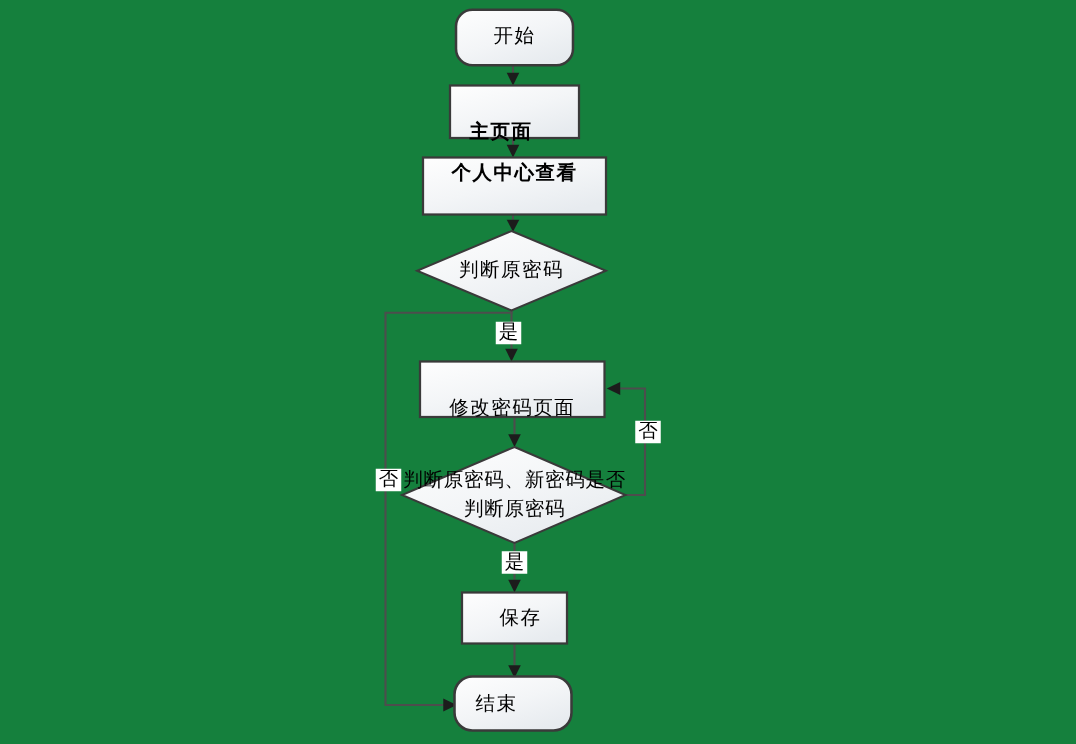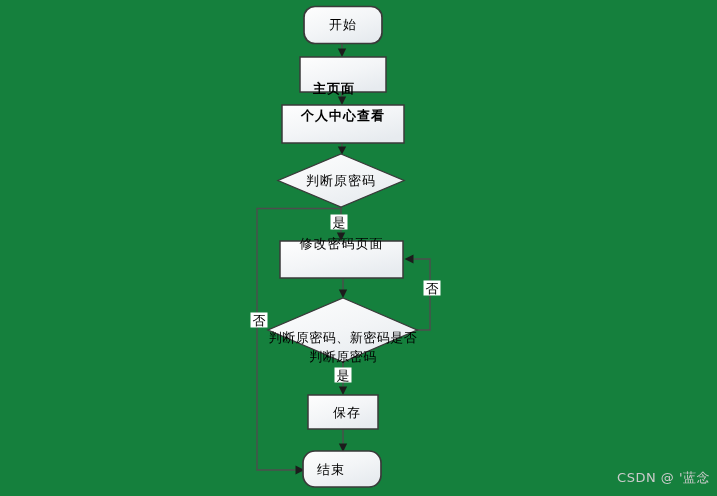--- a/index.html
+++ b/index.html
@@ -95,28 +95,27 @@
       <polygon points="343,298 417,330 343,362 268,330" stroke-width="1.3"></polygon>
       <rect x="308" y="395" width="70" height="34" stroke-width="1.5"></rect>
       <rect x="303" y="451" width="78" height="36" rx="12" stroke-width="1.7"></rect>
     </g>
   </svg>
 
   <div class="node-label" style="left:304px; top:6px; width:78px; height:37px;">开始</div>
   <div class="node-label" style="left:300px; top:71px; width:68px; height:35px;font-weight:bold;">主页面</div>
   <div class="node-label" style="left:282px; top:105px; width:122px; height:21px;font-weight:bold;">个人中心查看</div>
   <div class="node-label" style="left:278px; top:154px; width:126px; height:53px;">判断原密码</div>
-  <div class="node-label" style="left:280px; top:225px; width:123px; height:37px;">修改密码页面</div>
-  <div class="node-label diamond-label" style="left:263px; top:318px; width:160px; height:57px;">
+  <div class="node-label" style="left:280px; top:254px; width:123px; height:37px;">修改密码页面</div>
+  <div class="node-label diamond-label" style="left:263px; top:301px; width:160px; height:57px;">
     <div>判断原密码、新密码是否</div>
     <div>判断原密码</div>
   </div>
   <div class="node-label" style="left:308px; top:395px; width:78px; height:34px;">保存</div>
   <div class="node-label" style="left:303px; top:451px; width:56px; height:36px;">结束</div>
 
   <div class="edge-label" style="left:339px; top:222px;">是</div>
   <div class="edge-label" style="left:259px; top:320px;">否</div>
   <div class="edge-label" style="left:343px; top:375px;">是</div>
   <div class="edge-label" style="left:432px; top:288px;">否</div>
 
-  <div class="watermark">CSDN @ '蓝念</div>
 
 </div>
 
 </body></html>

